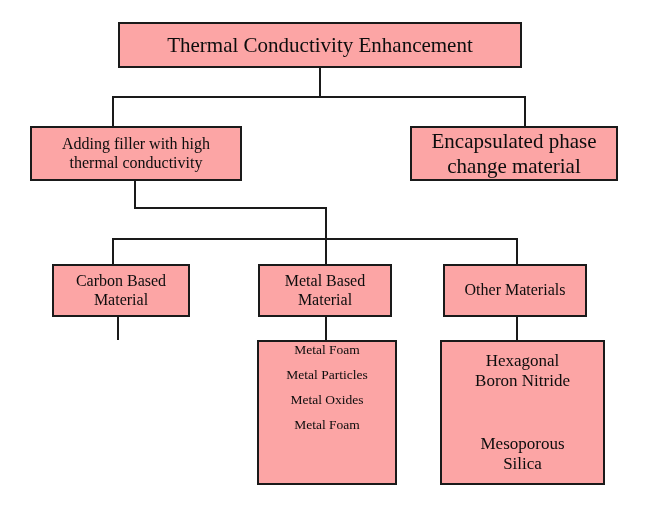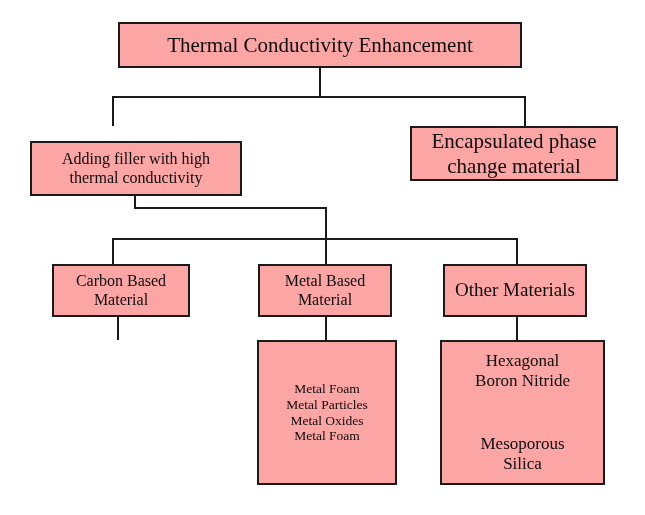--- a/index.html
+++ b/index.html
@@ -43,21 +43,20 @@
     font-size: 21px;
   }
 
   
   #box-filler {
     left: 30px;
     top: 126px;
     width: 212px;
     height: 55px;
     font-size: 16px;
-    margin-top: 15px;
   }
   #box-epcm {
     left: 410px;
     top: 126px;
     width: 208px;
     height: 55px;
     font-size: 21px;
   }
 
   
@@ -73,39 +72,40 @@
     top: 264px;
     width: 134px;
     height: 53px;
     font-size: 16px;
   }
   #box-other {
     left: 443px;
     top: 264px;
     width: 144px;
     height: 53px;
-    font-size: 19px;
+    font-size: 16px;
   }
 
   
   #box-carbon-items {
     left: 40px;
     top: 340px;
     width: 155px;
     height: 145px;
     font-size: 13.5px;
     justify-content: space-around;
   }
   #box-metal-items {
     left: 257px;
     top: 340px;
     width: 140px;
     height: 145px;
     font-size: 13.5px;
-    justify-content: center;
+    justify-content: flex-start;
+    gap: 9px;
   }
   #box-other-items {
     left: 440px;
     top: 340px;
     width: 165px;
     height: 145px;
     font-size: 17px;
     justify-content: space-between;
   }
   #box-other-items .group {

